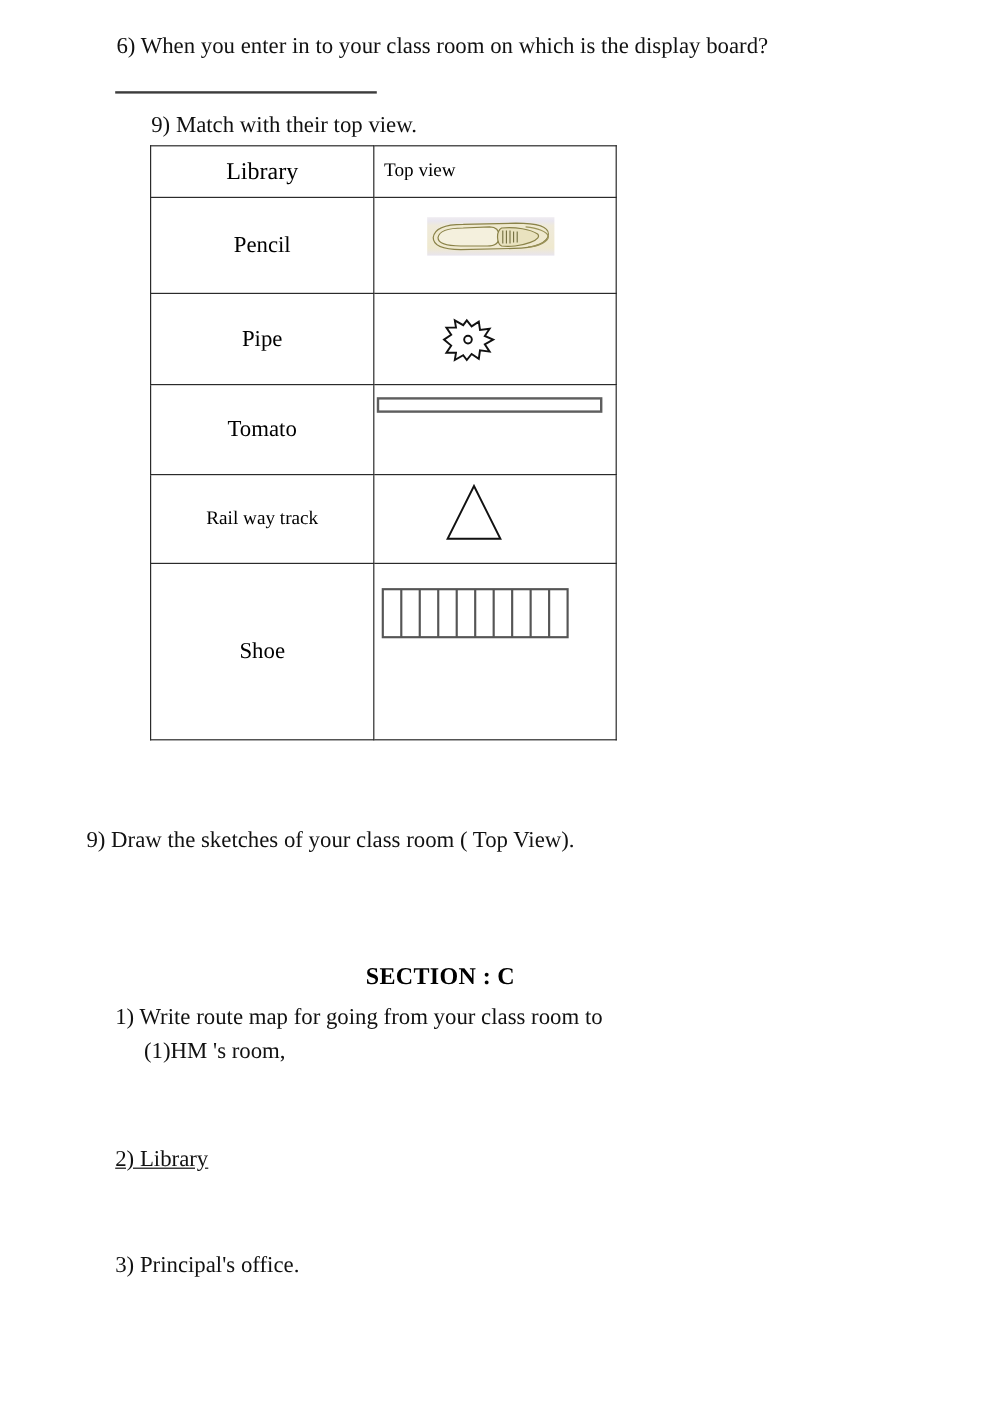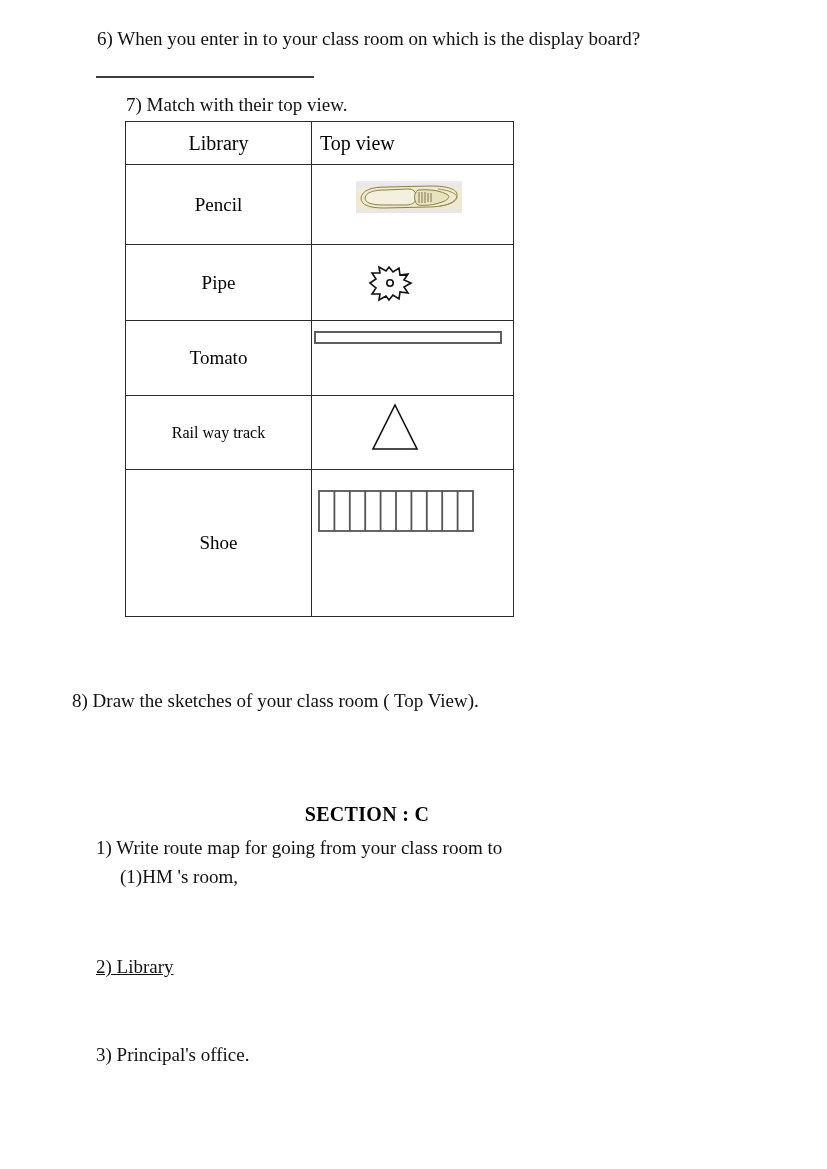--- a/index.html
+++ b/index.html
@@ -69,21 +69,21 @@
     line-height: 22px;
   }
   .cell-label.small { font-size: 16px; }
   .head-left {
     text-align: center;
     font-size: 20px;
   }
   .head-right {
     text-align: left;
     padding-left: 8px !important;
-    font-size: 20px;
+    font-size: 16px;
   }
   .row-head td { height: 42px; }
   .row-pencil td { height: 79px; }
   .row-pipe td { height: 75px; }
   .row-funnel td { height: 73px; }
   .row-tomato td { height: 74px; }
   .row-rail td { height: 73px; }
   .row-shoe td { height: 146px; }
 
   .art {
@@ -124,21 +124,21 @@
   #q8 { left: 72px; top: 688px; }
 </style>
 </head>
 <body>
 
 <div class="page">
 
   <div class="q" id="q6">6)  When you enter in to your class room on which is the display board?</div>
   <div id="blank-line"></div>
 
-  <div class="q" id="q7">7) Match with their top view.</div>
+  <div class="q" id="q7">9) Match with their top view.</div>
 
   <table id="match-table">
     <tbody>
       <tr class="row-head">
         <td class="col-things head-left">Library</td>
         <td class="col-topview head-right">Top view</td>
       </tr>
 
       <tr class="row-pencil">
         <td class="cell-label">Pencil</td>
@@ -213,21 +213,21 @@
                 <line x1="130.2" y1="21" x2="130.2" y2="61"></line>
                 <line x1="145.6" y1="21" x2="145.6" y2="61"></line>
               </g>
             </svg>
           </div>
         </td>
       </tr>
     </tbody>
   </table>
 
-  <div class="q" id="q8">8) Draw the sketches of your class room ( Top View).</div>
+  <div class="q" id="q8">9) Draw the sketches of your class room ( Top View).</div>
 
   <div id="section-c-title">SECTION : C</div>
   <div class="q" id="c1">1) Write route map for going from your class room to</div>
   <div class="q" id="c1b">(1)HM 's room,</div>
   <div class="q" id="c2">2) Library</div>
   <div class="q" id="c3">3) Principal's office.</div>
 
 </div>
 
 </body></html>

